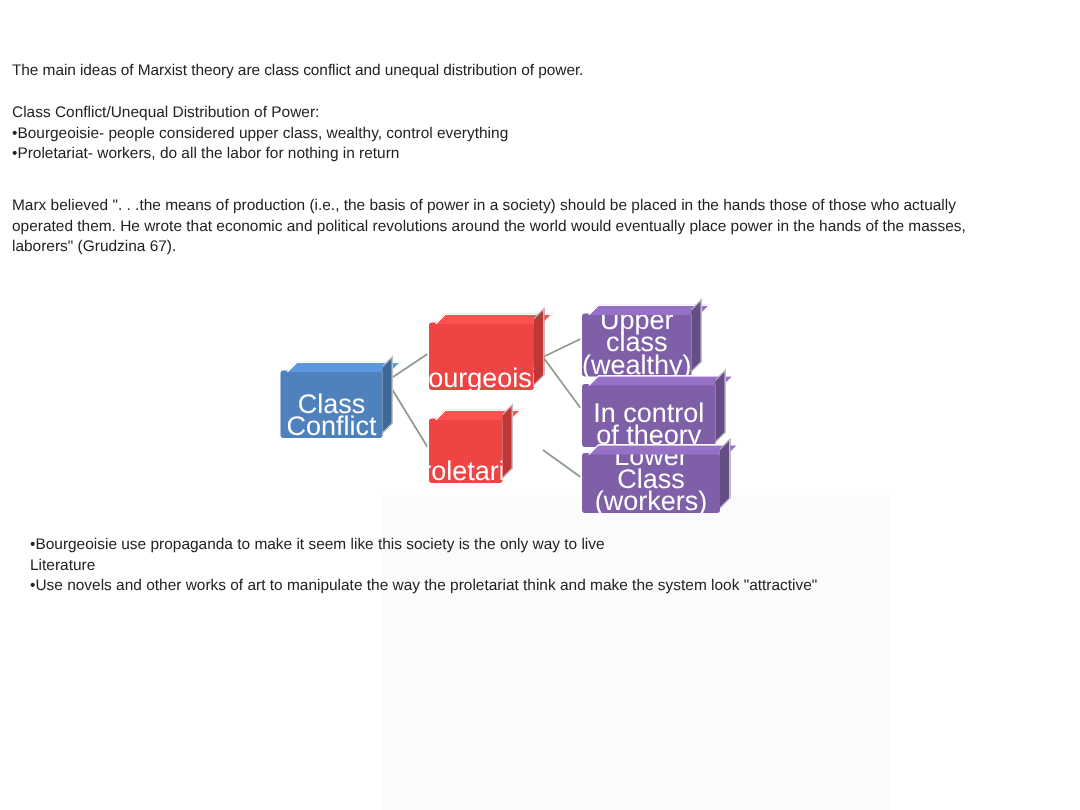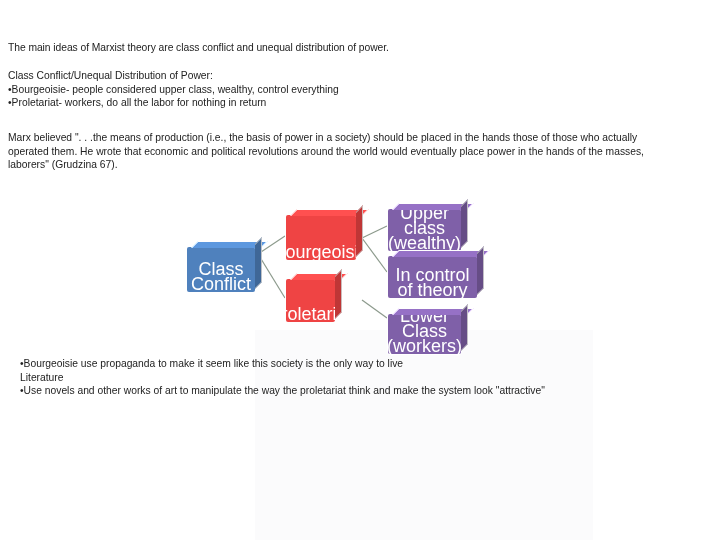--- a/index.html
+++ b/index.html
@@ -97,21 +97,21 @@
     </div>
   </div>
 
   <div class="box purple" style="left:388px; top:256px; width:89px; height:42px;">
     <div>
       <span class="lbl">In control</span>
       <span class="lbl">of theory</span>
     </div>
   </div>
 
-  <div class="box purple" style="left:388px; top:314px; width:73px; height:40px;">
+  <div class="box purple" style="left:388px; top:302px; width:92px; height:40px;">
     <div>
       <span class="lbl">Lower Class</span>
       <span class="lbl">(workers)</span>
     </div>
   </div>
 </div>
 
 <div id="literature" class="para">
   <span class="line">•Bourgeoisie use propaganda to make it seem like this society is the only way to live</span>
   <span class="line">Literature</span>

